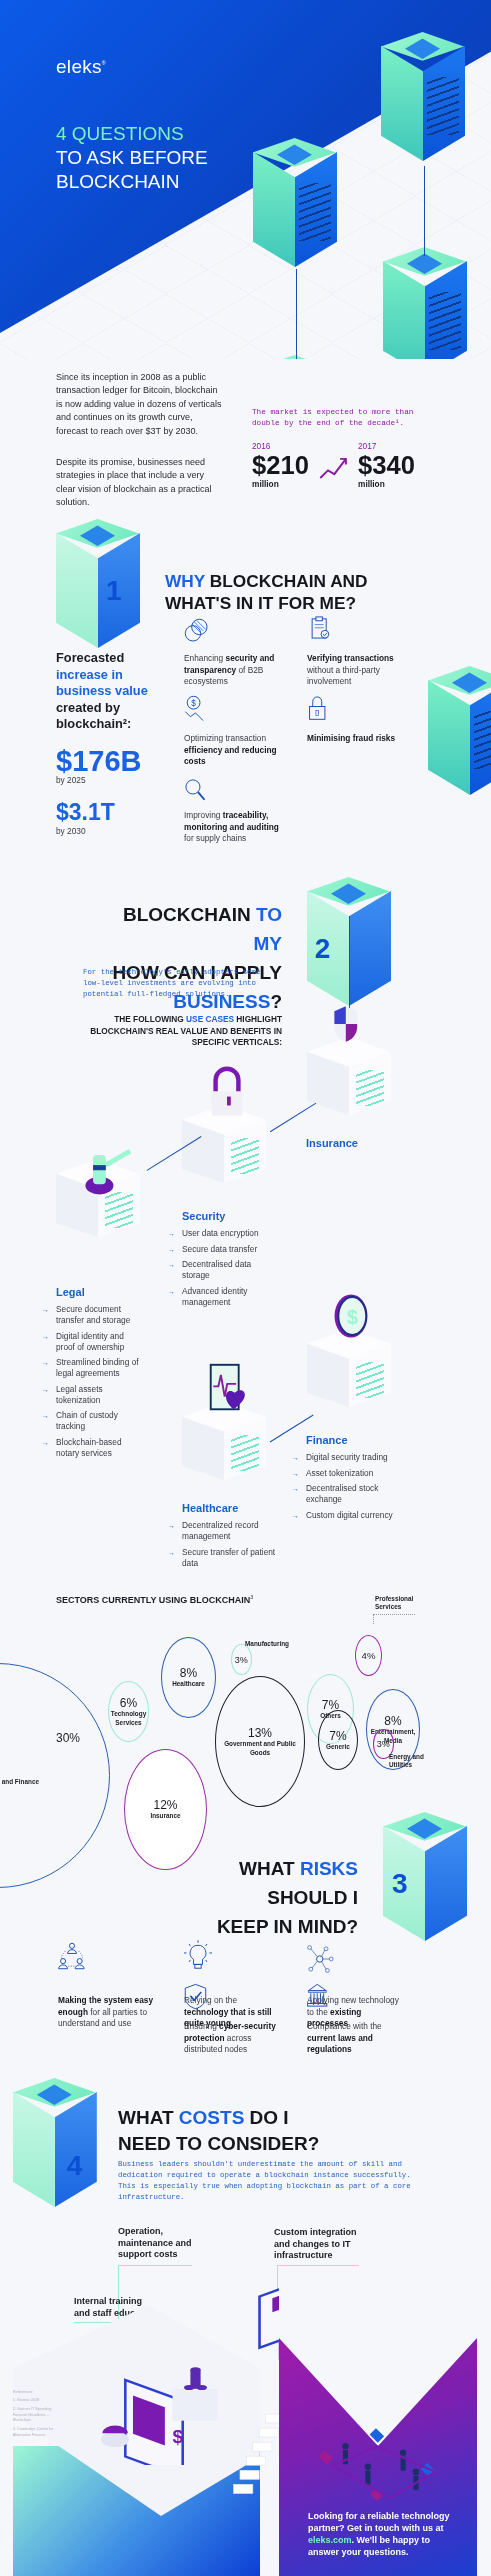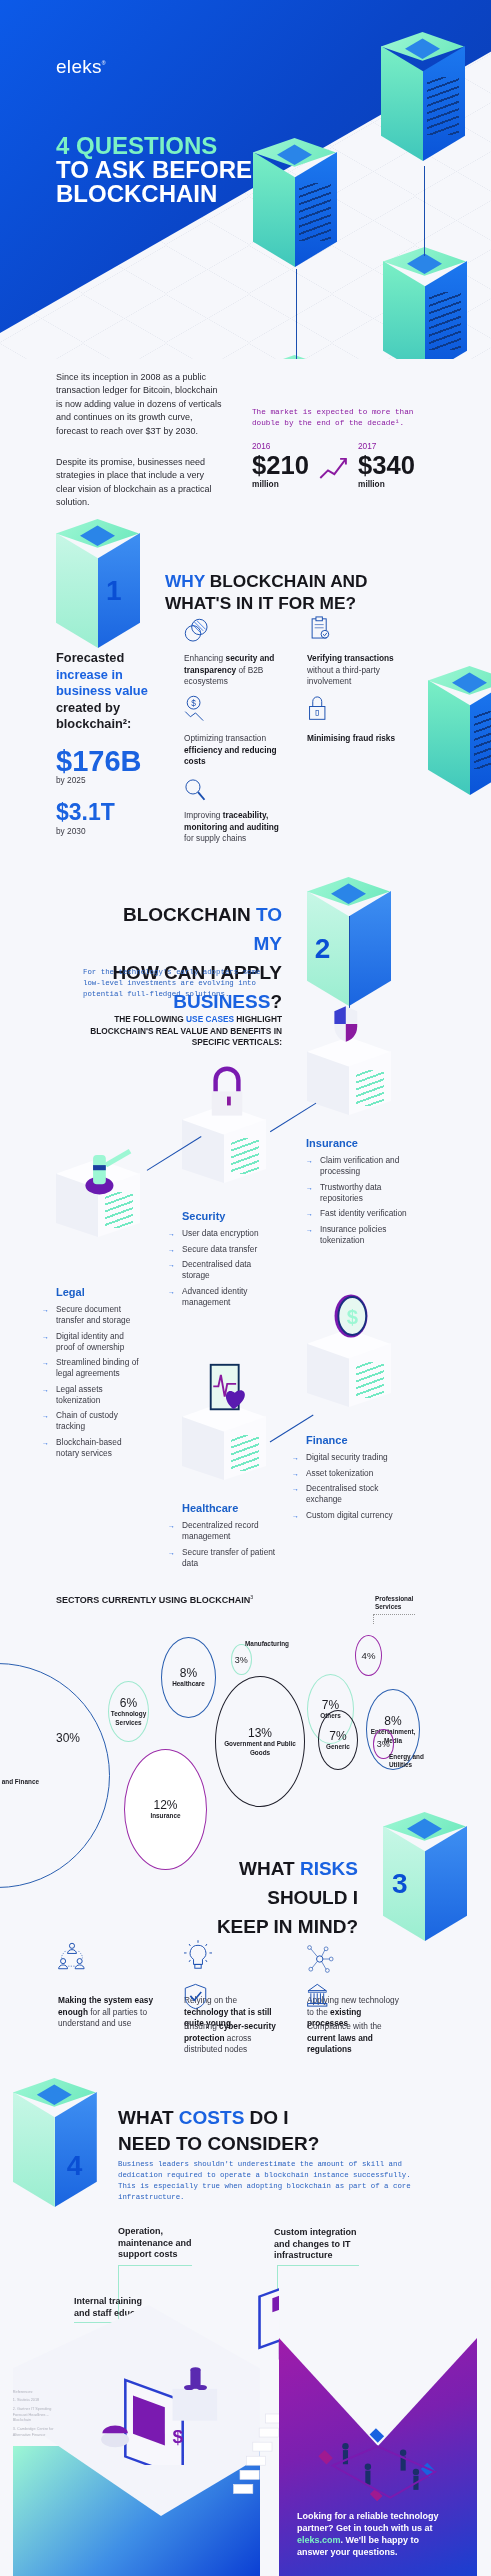--- a/index.html
+++ b/index.html
@@ -3,21 +3,21 @@
 <meta charset="utf-8">
 <style>
 *{box-sizing:border-box;margin:0;padding:0}
 body{width:492px;height:2576px;background:#f6f7fb;font-family:"Liberation Sans",sans-serif;color:#1c1c22;position:relative;overflow:hidden}
 .abs{position:absolute}
 .hero{position:absolute;left:0;top:0;width:492px;height:359px;overflow:hidden;background:#f6f7fb}
 .hero-blue{position:absolute;left:0;top:0;width:492px;height:359px;background:linear-gradient(135deg,#0c5ae8 0%,#0a45c7 50%,#0b3aa8 100%);clip-path:polygon(0 0,492px 0,492px 51px,0 333px)}
 .grid-bg{position:absolute;inset:0;background-image:linear-gradient(30deg,transparent 49.5%,#e3e6ee 50%,transparent 50.5%),linear-gradient(-30deg,transparent 49.5%,#e3e6ee 50%,transparent 50.5%);background-size:83px 49px;opacity:.9}
 .logo{position:absolute;left:56px;top:56px;color:#fff;font-size:19px;letter-spacing:0.3px}
 .logo sup{font-size:5.1px;vertical-align:top;position:relative;top:3.8px}
-.hero-title{position:absolute;left:56px;top:134px;font-weight:700;font-size:24px;line-height:24px;color:#fff;width:218px}
+.hero-title{position:absolute;left:56px;top:122px;font-weight:400;font-size:19px;line-height:24px;color:#fff;width:218px}
 .hero-title .accent{color:#7cf2c4}
 .cube{position:absolute;width:83px;height:134px}
 .cube .top{position:absolute;left:0;top:0;width:83px;height:48px;background:linear-gradient(135deg,#9df7d4,#64e6b8);clip-path:polygon(50% 0,100% 30%,50% 60%,0 30%)}
 .cube .lt{position:absolute;left:0;top:14px;width:42px;height:115px;background:linear-gradient(180deg,#7aefc5,#3fc7bb);clip-path:polygon(0 0,100% 22%,100% 100%,0 78%)}
 .cube .rt{position:absolute;left:42px;top:14px;width:42px;height:115px;background:linear-gradient(180deg,#1c78ef,#0a54d8);clip-path:polygon(0 22%,100% 0,100% 78%,0 100%)}
 .cube .chip{position:absolute;left:24px;top:6.4px;width:35px;height:20.5px;background:#2a85e8;clip-path:polygon(50% 0,100% 50%,50% 100%,0 50%)}
 .cube .lines{position:absolute;left:46px;top:45px;width:32px;height:58px;background:repeating-linear-gradient(160deg,transparent 0 5.1px,#0d3a8a 5.1px 7px)}
 .cube .num{position:absolute;left:50px;top:56px;font-size:28px;font-weight:700;color:#0a4fd4}
 .cube.light .lt{background:linear-gradient(180deg,#c7f7e6,#9aeed0)}
 .cube.light .rt{background:linear-gradient(180deg,#3e8ff2,#1a65e0)}
@@ -46,21 +46,21 @@
 .bubble .lbl{font-size:6.4px;font-weight:700;color:#1c1c22;line-height:8.3px}
 .blabel{position:absolute;font-size:6.4px;font-weight:700;line-height:8.3px;color:#1c1c22}
 .risk{position:absolute;width:96px;font-size:8.3px;line-height:11.5px;color:#3a3a44}
 .risk b{color:#16161c}
 .cost-lbl{position:absolute;font-size:9px;font-weight:700;line-height:11.5px;color:#1c1c22}
 .leader{position:absolute;border-left:0.6px solid #9fe9cf;border-top:0.6px solid #9fe9cf}
 .refs{position:absolute;left:12.8px;top:2390px;font-size:3.8px;line-height:5.8px;color:#b0b2bc;width:51px}
 .refs div{margin-bottom:2.6px}
 .cta-box{position:absolute;left:279px;top:2280px;width:198px;height:296px;background:linear-gradient(160deg,#b01aa8 0%,#7a20b0 50%,#1a3fd0 100%)}
 .cta-top{position:absolute;left:279px;top:2280px;width:198px;height:166px;background:#f6f7fb;clip-path:polygon(0 0,100% 0,100% 35%,50% 100%,0 35%)}
-.cta-text{position:absolute;left:297px;top:2555px;transform:translateY(-45px);width:144px;font-size:9px;font-weight:700;line-height:12px;color:#fff}
+.cta-text{position:absolute;left:308px;top:2555px;transform:translateY(-45px);width:144px;font-size:9px;font-weight:700;line-height:12px;color:#fff}
 .cta-text .link{color:#7cf2c4;font-weight:700}
 .foot-left{position:absolute;left:12.8px;top:2446px;width:247px;height:130px;background:linear-gradient(135deg,#9df7d4 0%,#3f8fe6 55%,#0b3fd4 100%)}
 .foot-left-top{position:absolute;left:12.8px;top:2305px;width:247px;height:211px;background:#f3f4fa;clip-path:polygon(0 30%,55% 0,100% 30%,100% 72%,60% 100%,0 52%)}
 </style>
 </head>
 <body>
 
 <div class="hero">
   <div class="grid-bg"></div>
   <div class="hero-blue"></div>
@@ -261,26 +261,20 @@
     <rect x="4" y="6" width="44" height="70" fill="#e7f8f1" stroke="#0f2f5a" stroke-width="3"></rect>
     <polyline points="8,40 16,40 20,22 26,56 30,36 44,36" fill="none" stroke="#8a1aa0" stroke-width="3"></polyline>
     <path d="M40 76 C20 60 28 40 42 50 C56 38 70 56 40 76 Z" fill="#5a1ab0"></path>
   </svg>
 <div class="abs" style="left:142px;top:1153px;width:64px;height:0.6px;background:#1a4fb0;transform:rotate(-32deg)"></div>
 <div class="abs" style="left:266px;top:1117px;width:54px;height:0.6px;background:#1a4fb0;transform:rotate(-32deg)"></div>
 <div class="abs" style="left:266px;top:1428px;width:51px;height:0.6px;background:#1a4fb0;transform:rotate(-32deg)"></div>
 
 <div class="abs" style="left:306px;top:1137px;width:109px">
   <div class="vert-title">Insurance</div>
-  <ul class="vlist">
-    <li>Claim verification and processing</li>
-    <li>Trustworthy data repositories</li>
-    <li>Fast identity verification</li>
-    <li>Insurance policies tokenization</li>
-  </ul>
 </div>
 <div class="abs" style="left:168px;top:1210px;width:109px">
   <div class="vert-title" style="padding-left:14px">Security</div>
   <ul class="vlist">
     <li>User data encryption</li>
     <li>Secure data transfer</li>
     <li>Decentralised data storage</li>
     <li>Advanced identity management</li>
   </ul>
 </div>

